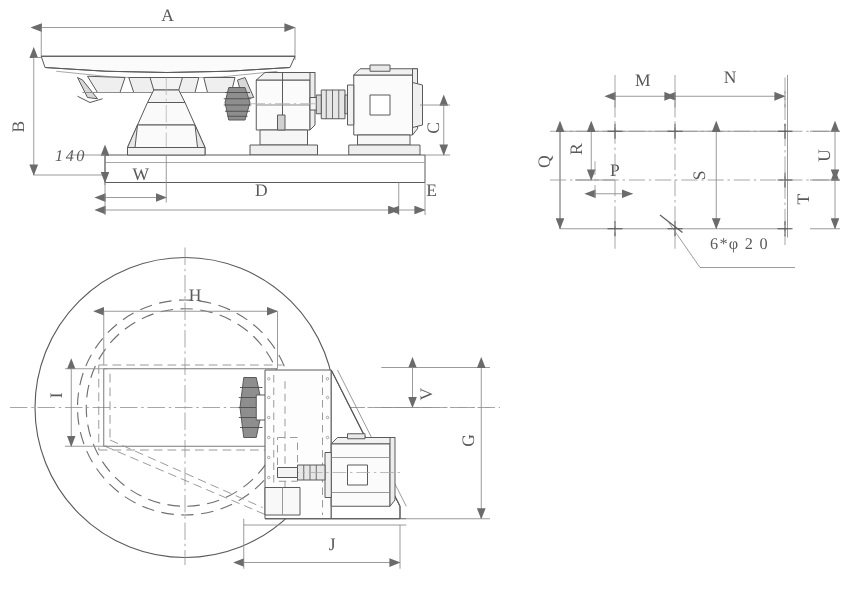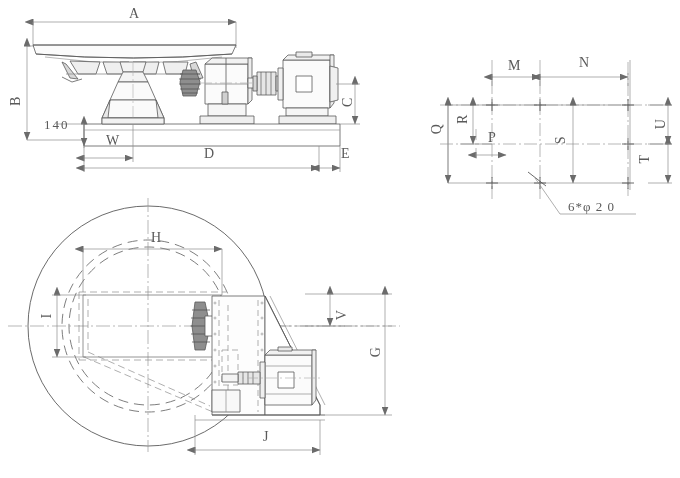--- a/index.html
+++ b/index.html
@@ -344,32 +344,32 @@
 
     </g>
   </svg>
 
   <div class="lbl big" style="left:129px;top:7px;">A</div>
   <div class="lbl big rot" style="left:11px;top:94px;">B</div>
   <div class="lbl big rot" style="left:343px;top:95px;">C</div>
   <div class="lbl big" style="left:204px;top:147px;">D</div>
   <div class="lbl big" style="left:341px;top:147px;">E</div>
   <div class="lbl big" style="left:106px;top:134px;">W</div>
-  <div class="lbl dim140" style="left:44px;top:118px;">140</div>
+  <div class="lbl dim140" style="left:44px;top:118px;font-style:italic;">140</div>
 
   <div class="lbl big" style="left:508px;top:59px;">M</div>
   <div class="lbl big" style="left:579px;top:56px;">N</div>
   <div class="lbl big rot" style="left:432px;top:122px;">Q</div>
   <div class="lbl big rot" style="left:458px;top:112px;">R</div>
   <div class="lbl big" style="left:488px;top:131px;">P</div>
   <div class="lbl big rot" style="left:557px;top:133px;">S</div>
   <div class="lbl big rot" style="left:656px;top:117px;">U</div>
   <div class="lbl big rot" style="left:640px;top:152px;">T</div>
 
   <div class="lbl big" style="left:151px;top:231px;">H</div>
   <div class="lbl big rot" style="left:44px;top:309px;">I</div>
   <div class="lbl big" style="left:263px;top:430px;">J</div>
   <div class="lbl big rot" style="left:337px;top:308px;">V</div>
   <div class="lbl big rot" style="left:371px;top:345px;">G</div>
 
-  <div class="lbl note" style="left:568px;top:200px;">6*φ 2 0</div>
+  <div class="lbl note" style="left:568px;top:188px;">6*φ 2 0</div>
 
 </div>
 
 </body></html>

